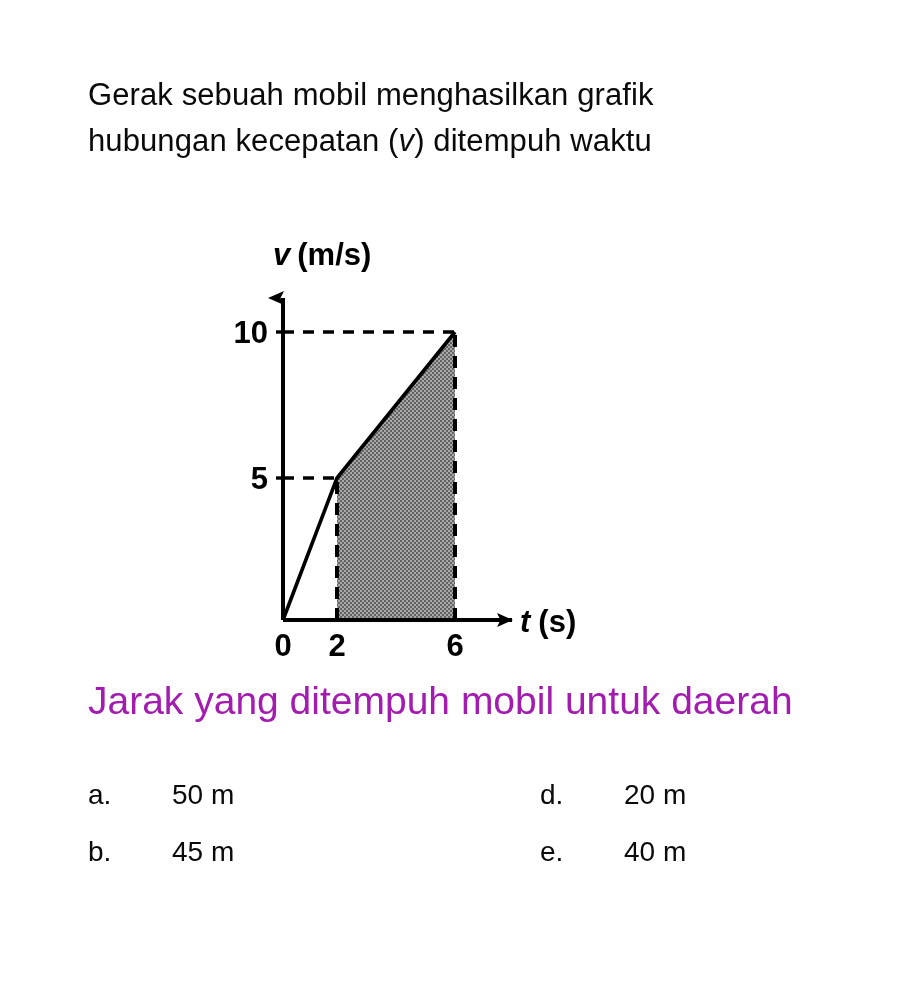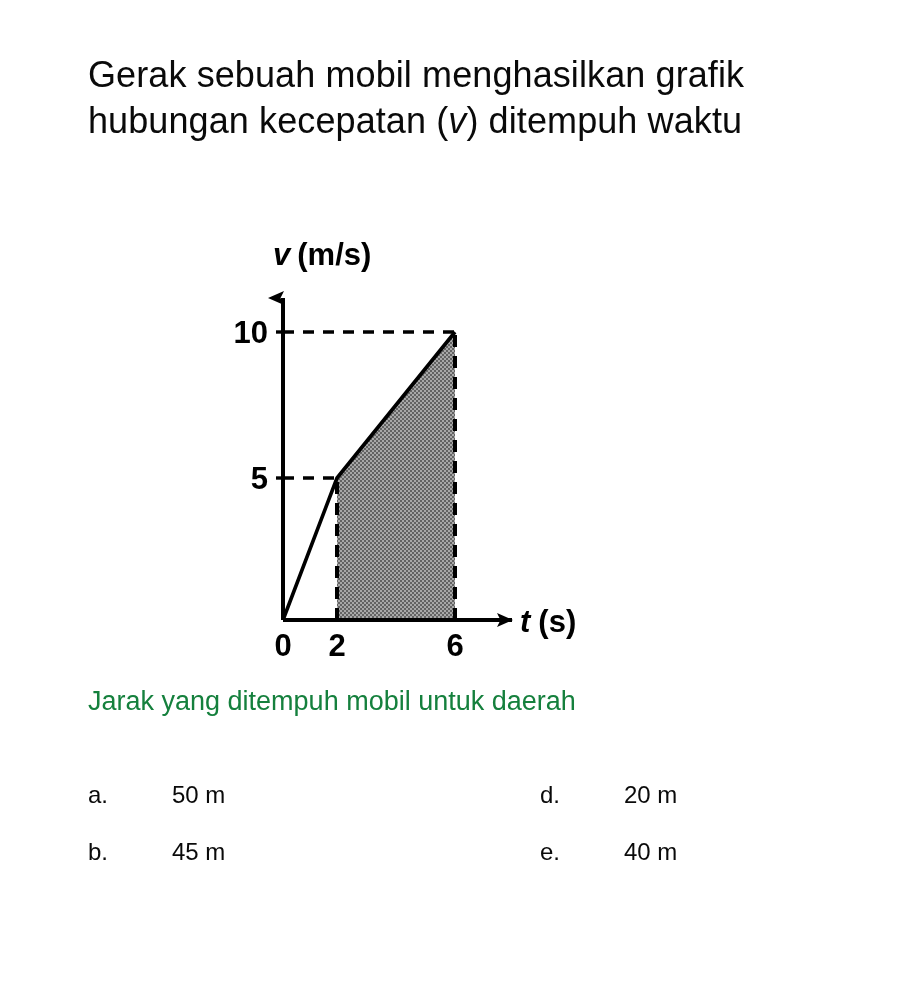--- a/index.html
+++ b/index.html
@@ -20,23 +20,23 @@
     position: absolute;
     left: 0; top: 0;
     width: 919px;
     height: 997px;
   }
 
   
   .qtext {
     position: absolute;
     left: 88px;
-    top: 52px;
+    top: 72px;
     width: 760px;
-    font-size: 36px;
+    font-size: 31px;
     line-height: 46px;
     letter-spacing: 0.1px;
     color: #0a0a0a;
   }
   .qtext .ln { display: block; white-space: nowrap; }
   .it { font-style: italic; }
 
   
   .chart-wrap {
     position: absolute;
@@ -47,37 +47,37 @@
     font-weight: bold;
   }
   .chart-svg { display: block; }
 
   
   .qtext2 {
     position: absolute;
     left: 88px;
     top: 678px;
     width: 780px;
-    font-size: 27px;
+    font-size: 39px;
     line-height: 46px;
-    color: #15803d;
+    color: #a21caf;
   }
   .qtext2 .ln { display: block; white-space: nowrap; }
 
   
   .options {
     position: absolute;
     left: 0;
     top: 778px;
     width: 919px;
     height: 160px;
   }
   .opt {
     position: absolute;
-    font-size: 24px;
+    font-size: 28px;
     line-height: 34px;
     white-space: nowrap;
     color: #0a0a0a;
   }
   .opt .lbl {
     display: inline-block;
     width: 84px;
   }
   .opt-col-left  { left: 88px; }
   .opt-col-right { left: 540px; }

